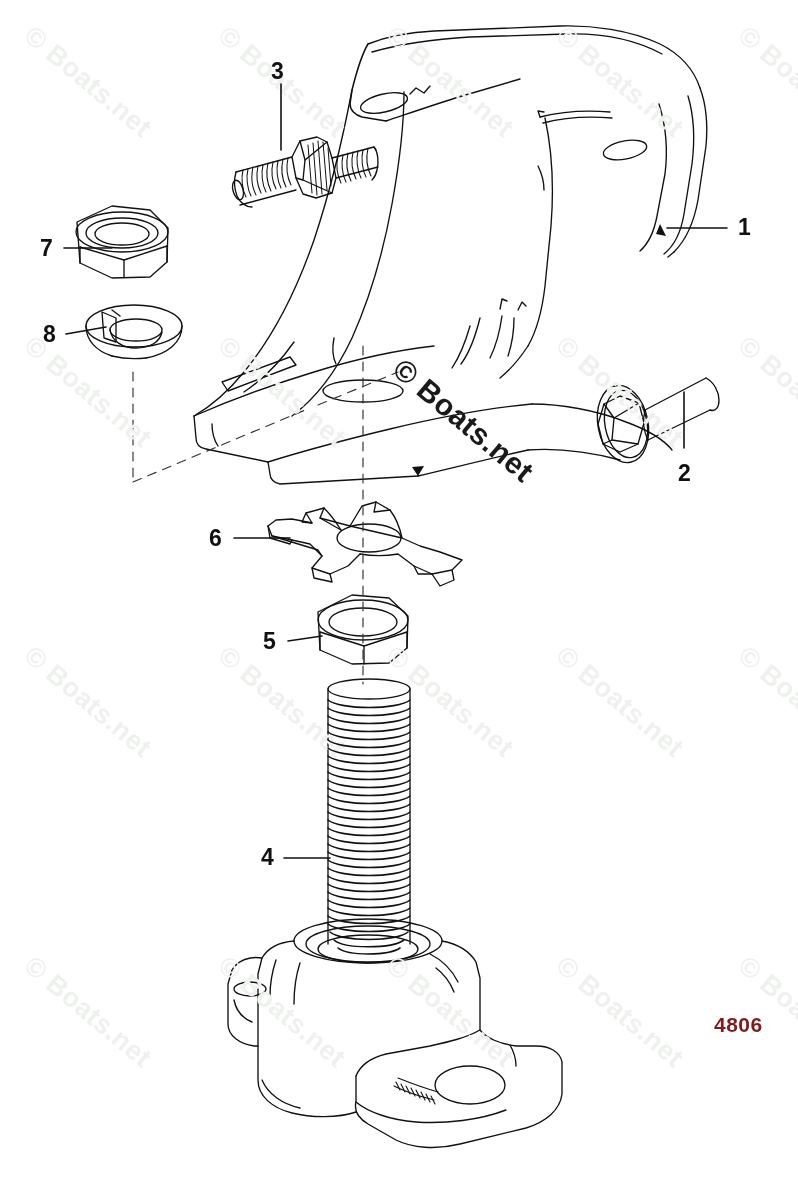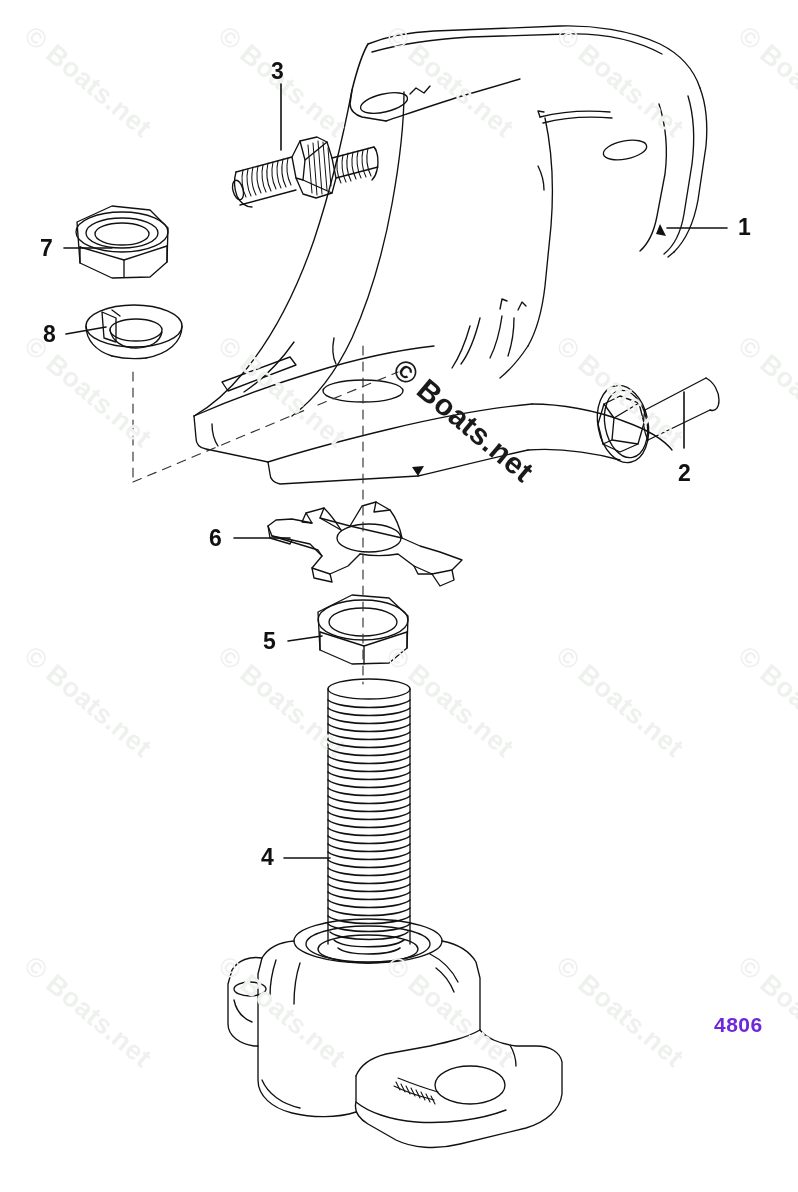--- a/index.html
+++ b/index.html
@@ -24,21 +24,21 @@
   svg#art2{position:absolute;left:0;top:0;width:798px;height:1192px;z-index:3;}
   .callout{
     position:absolute;z-index:4;
     font-family:"Liberation Sans", sans-serif;
     font-weight:bold;font-size:23px;color:#111;
     user-select:none;
   }
   .partno{
     position:absolute;z-index:4;left:714px;top:1013px;
     font-family:"Liberation Sans", sans-serif;
-    font-weight:bold;font-size:21px;color:#6d28d9;letter-spacing:.5px;
+    font-weight:bold;font-size:21px;color:#7f1d1d;letter-spacing:.5px;
   }
 </style>
 </head>
 <body>
 
 <div id="page">
 
   <svg id="art" viewBox="0 0 798 1192">
     <g fill="none" stroke="#111111" stroke-width="1.35" stroke-linecap="round" stroke-linejoin="round">
 

